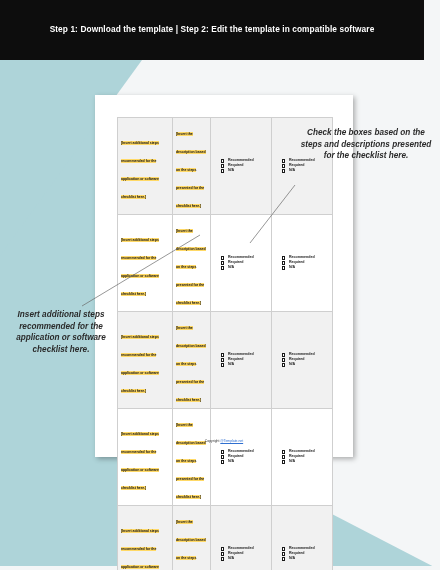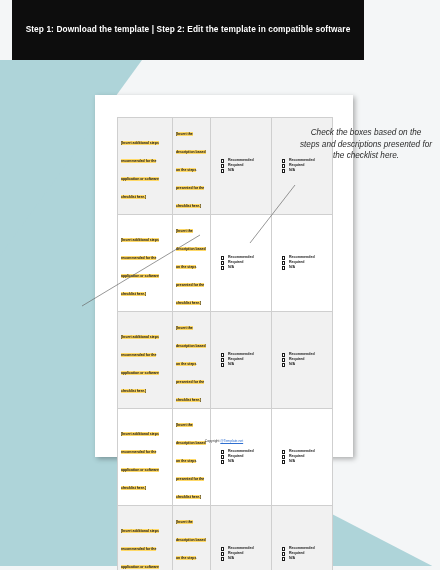--- a/index.html
+++ b/index.html
@@ -6,21 +6,21 @@
   html, body {
     width:440px; height:570px;
     font-family:"Liberation Sans", sans-serif;
     background:#f4f6f7;
     overflow:hidden;
   }
   #stage { position:relative; width:440px; height:570px; background:#f4f6f7; overflow:hidden; }
 
   
   .banner {
-    position:absolute; left:12px; top:0; width:352px; height:60px;
+    position:absolute; left:0; top:0; width:424px; height:60px;
     background:#0d0d0d; color:#ffffff;
     display:flex; flex-direction:column;
     align-items:center; justify-content:center;
     gap:20px; z-index:6;
   }
   .banner-line {
     font-size:8.3px; font-weight:bold; letter-spacing:.1px;
     text-align:center; white-space:nowrap; line-height:1.1;
   }
 
@@ -94,21 +94,21 @@
   
   .footer {
     position:absolute; left:0; bottom:14px; width:100%;
     text-align:center; font-size:3.4px; color:#333333;
   }
   .footer a { color:#2f6fd0; text-decoration:underline; }
 
   
   .anno {
     position:absolute; z-index:5;
-    font-style:italic; font-weight:normal;
+    font-style:italic; font-weight:bold;
     color:#2b2b2b; text-align:center;
     line-height:1.42;
   }
   .anno-right { left:300px; top:127px; width:132px; font-size:8.2px; }
   .anno-left  { left:2px;  top:309px; width:118px; font-size:8.2px; }
 
   .leader { position:absolute; z-index:4; overflow:visible; }
   .leader line { stroke:#6a6a6a; stroke-width:0.7; }
 </style>
 </head>
@@ -322,14 +322,15 @@
           </tr>
         </tbody>
     </table>
 
     <div class="footer">
       <span>Copyright </span><a href="#">@Template.net</a>
     </div>
   </div>
 
   <div class="anno anno-right">Check the boxes based on the steps and descriptions presented for the checklist here.</div>
+  <div class="anno anno-left">Insert additional steps recommended for the application or software checklist here.</div>
 
 </div>
 
 </body></html>

